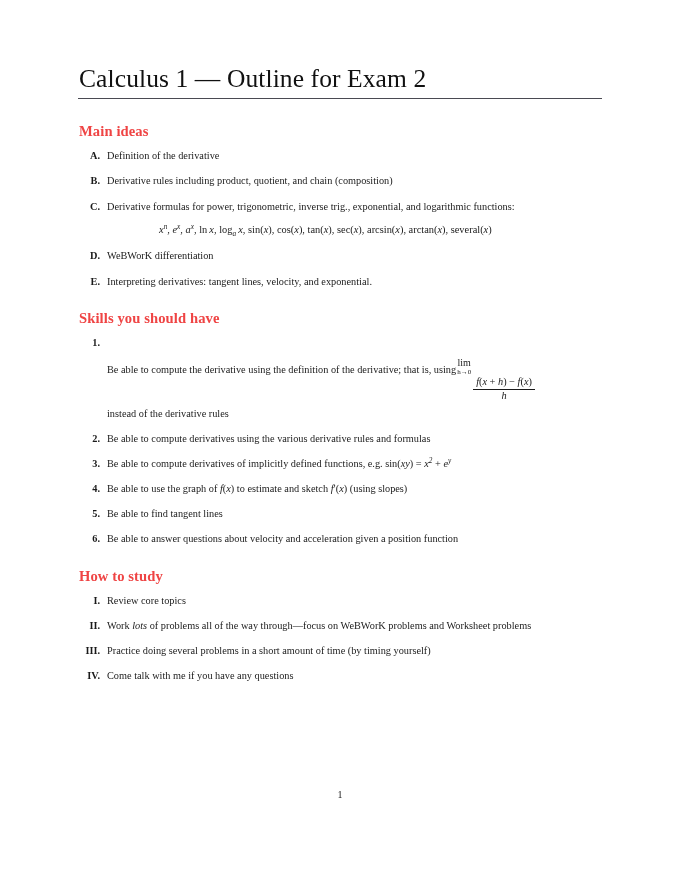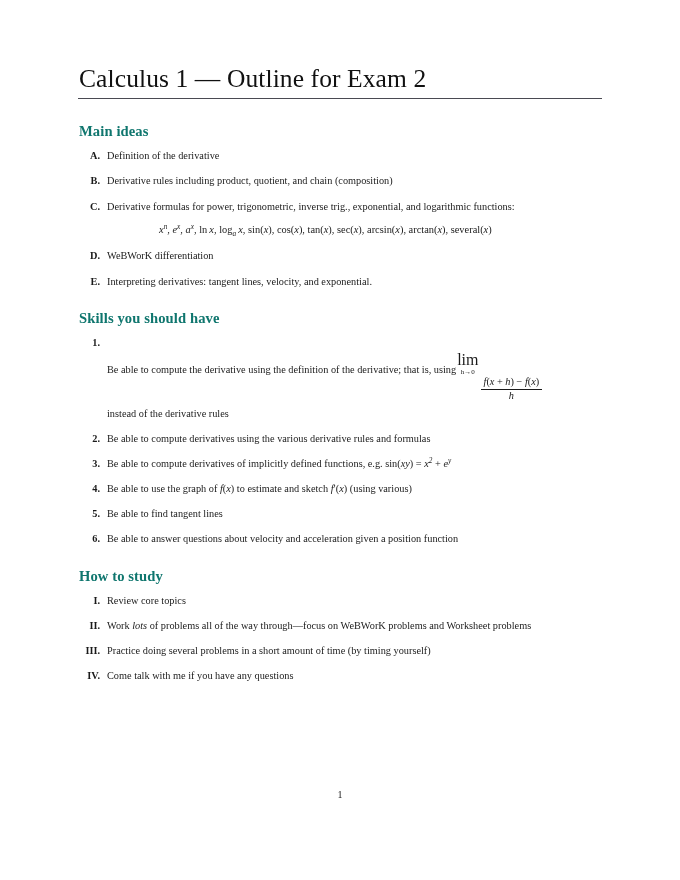--- a/index.html
+++ b/index.html
@@ -47,21 +47,21 @@
     border-top: 1.4px solid #4a4a52;
     margin: 0 0 24px 0;
   }
 
   
   .section-heading {
     font-size: 14.6px;
     font-weight: bold;
     margin: 0 0 9px 1px;
     letter-spacing: 0.1px;
-    color: #0f766e;
+    color: #ef4444;
   }
   .section + .section {
     margin-top: 21px;
   }
 
   
   .list {
     margin: 0;
     padding: 0;
     list-style: none;
@@ -128,21 +128,21 @@
   }
   .lim-wrap {
     display: inline-block;
     text-align: center;
     vertical-align: -0.15em;
     margin-right: 2px;
   }
   .lim-main {
     display: block;
     font-style: normal;
-    font-size: 16px;
+    font-size: 10px;
     line-height: 1;
   }
   .lim-sub {
     display: block;
     font-size: 7px;
     line-height: 1.15;
     font-style: normal;
   }
   .frac {
     display: inline-block;
@@ -260,21 +260,21 @@
             <span><span class="mathop">sin</span>(<span class="mathvar">xy</span>) = <span class="mathvar">x</span><sup class="mexp">2</sup> + <span class="mathvar">e</span><sup class="mexp">y</sup></span>
           </span>
         </li>
 
         <li class="list-item">
           <span class="marker">4.</span>
           <span class="item-text"><span>Be able to use the graph of</span>
             <span class="mathvar">f</span>(<span class="mathvar">x</span>)
             <span>to estimate and sketch</span>
             <span class="mathvar">f</span>′(<span class="mathvar">x</span>)
-            <span>(using various)</span>
+            <span>(using slopes)</span>
           </span>
         </li>
 
         <li class="list-item">
           <span class="marker">5.</span>
           <span class="item-text">Be able to find tangent lines</span>
         </li>
 
         <li class="list-item">
           <span class="marker">6.</span>

